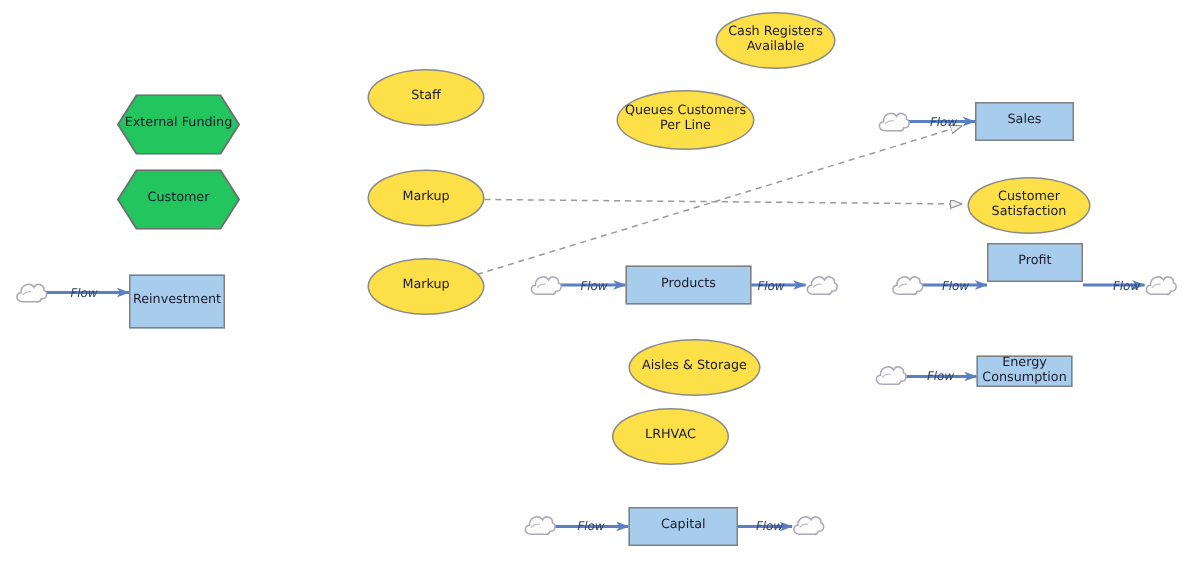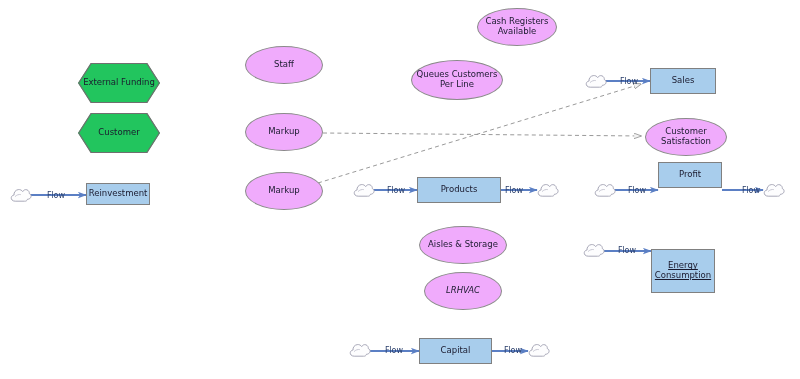--- a/index.html
+++ b/index.html
@@ -38,21 +38,21 @@
   .stock {
     background: #a8cdec;
     border: 1.5px solid #808080;
     font-size: 8.5px;
   }
   .stock .lbl {
     padding: 0 2px;
   }
   
   .variable {
-    background: #f0abfc;
+    background: #fde047;
     border: 1.2px solid #8a8a8a;
     border-radius: 50%;
     font-size: 8.5px;
   }
   
   .actor {
     background: #22c55e;
     border: none;
     font-size: 8.5px;
     clip-path: polygon(16% 0%, 84% 0%, 100% 50%, 84% 100%, 16% 100%, 0% 50%);
@@ -70,20 +70,21 @@
   .cloud {
     position: absolute;
   }
   
   .flow-label {
     position: absolute;
     font-size: 8px;
     color: #2a3f6b;
     white-space: nowrap;
     letter-spacing: -0.1px;
+    font-style: italic;
   }
 </style>
 </head>
 <body>
 
 <div id="canvas">
 
   <svg id="edge-layer" viewBox="0 0 800 379" xmlns="http://www.w3.org/2000/svg">
     <defs>
       <marker id="arrow-flow" markerWidth="9" markerHeight="9" refX="8.2" refY="3.2" orient="auto" markerUnits="userSpaceOnUse">
@@ -189,39 +190,39 @@
       </div>
       <div class="node variable" style="left: 477px; top: 8px; width: 80px; height: 38px;">
         <span class="lbl">Cash Registers Available</span>
       </div>
       <div class="node variable" style="left: 411px; top: 60px; width: 92px; height: 40px;">
         <span class="lbl">Queues Customers Per Line</span>
       </div>
       <div class="node variable" style="left: 419px; top: 226px; width: 88px; height: 38px;">
         <span class="lbl">Aisles &amp; Storage</span>
       </div>
-      <div class="node variable" style="left: 424px; top: 272px; width: 78px; height: 38px; font-style: italic;">
+      <div class="node variable" style="left: 408px; top: 272px; width: 78px; height: 38px;">
         <span class="lbl">LRHVAC</span>
       </div>
       <div class="node variable" style="left: 645px; top: 118px; width: 82px; height: 38px;">
         <span class="lbl">Customer Satisfaction</span>
       </div>
-      <div class="node stock" style="left: 86px; top: 183px; width: 64px; height: 22px;">
+      <div class="node stock" style="left: 86px; top: 183px; width: 64px; height: 36px;">
         <span class="lbl">Reinvestment</span>
       </div>
       <div class="node stock" style="left: 417px; top: 177px; width: 84px; height: 26px;">
         <span class="lbl">Products</span>
       </div>
       <div class="node stock" style="left: 658px; top: 162px; width: 64px; height: 26px;">
         <span class="lbl">Profit</span>
       </div>
       <div class="node stock" style="left: 650px; top: 68px; width: 66px; height: 26px;">
         <span class="lbl">Sales</span>
       </div>
-      <div class="node stock" style="left: 651px; top: 249px; width: 64px; height: 44px; text-decoration: underline;">
+      <div class="node stock" style="left: 651px; top: 237px; width: 64px; height: 21px;">
         <span class="lbl">Energy Consumption</span>
       </div>
       <div class="node stock" style="left: 419px; top: 338px; width: 73px; height: 26px;">
         <span class="lbl">Capital</span>
       </div>
     </div>
 
 </div>
 
 </body></html>

